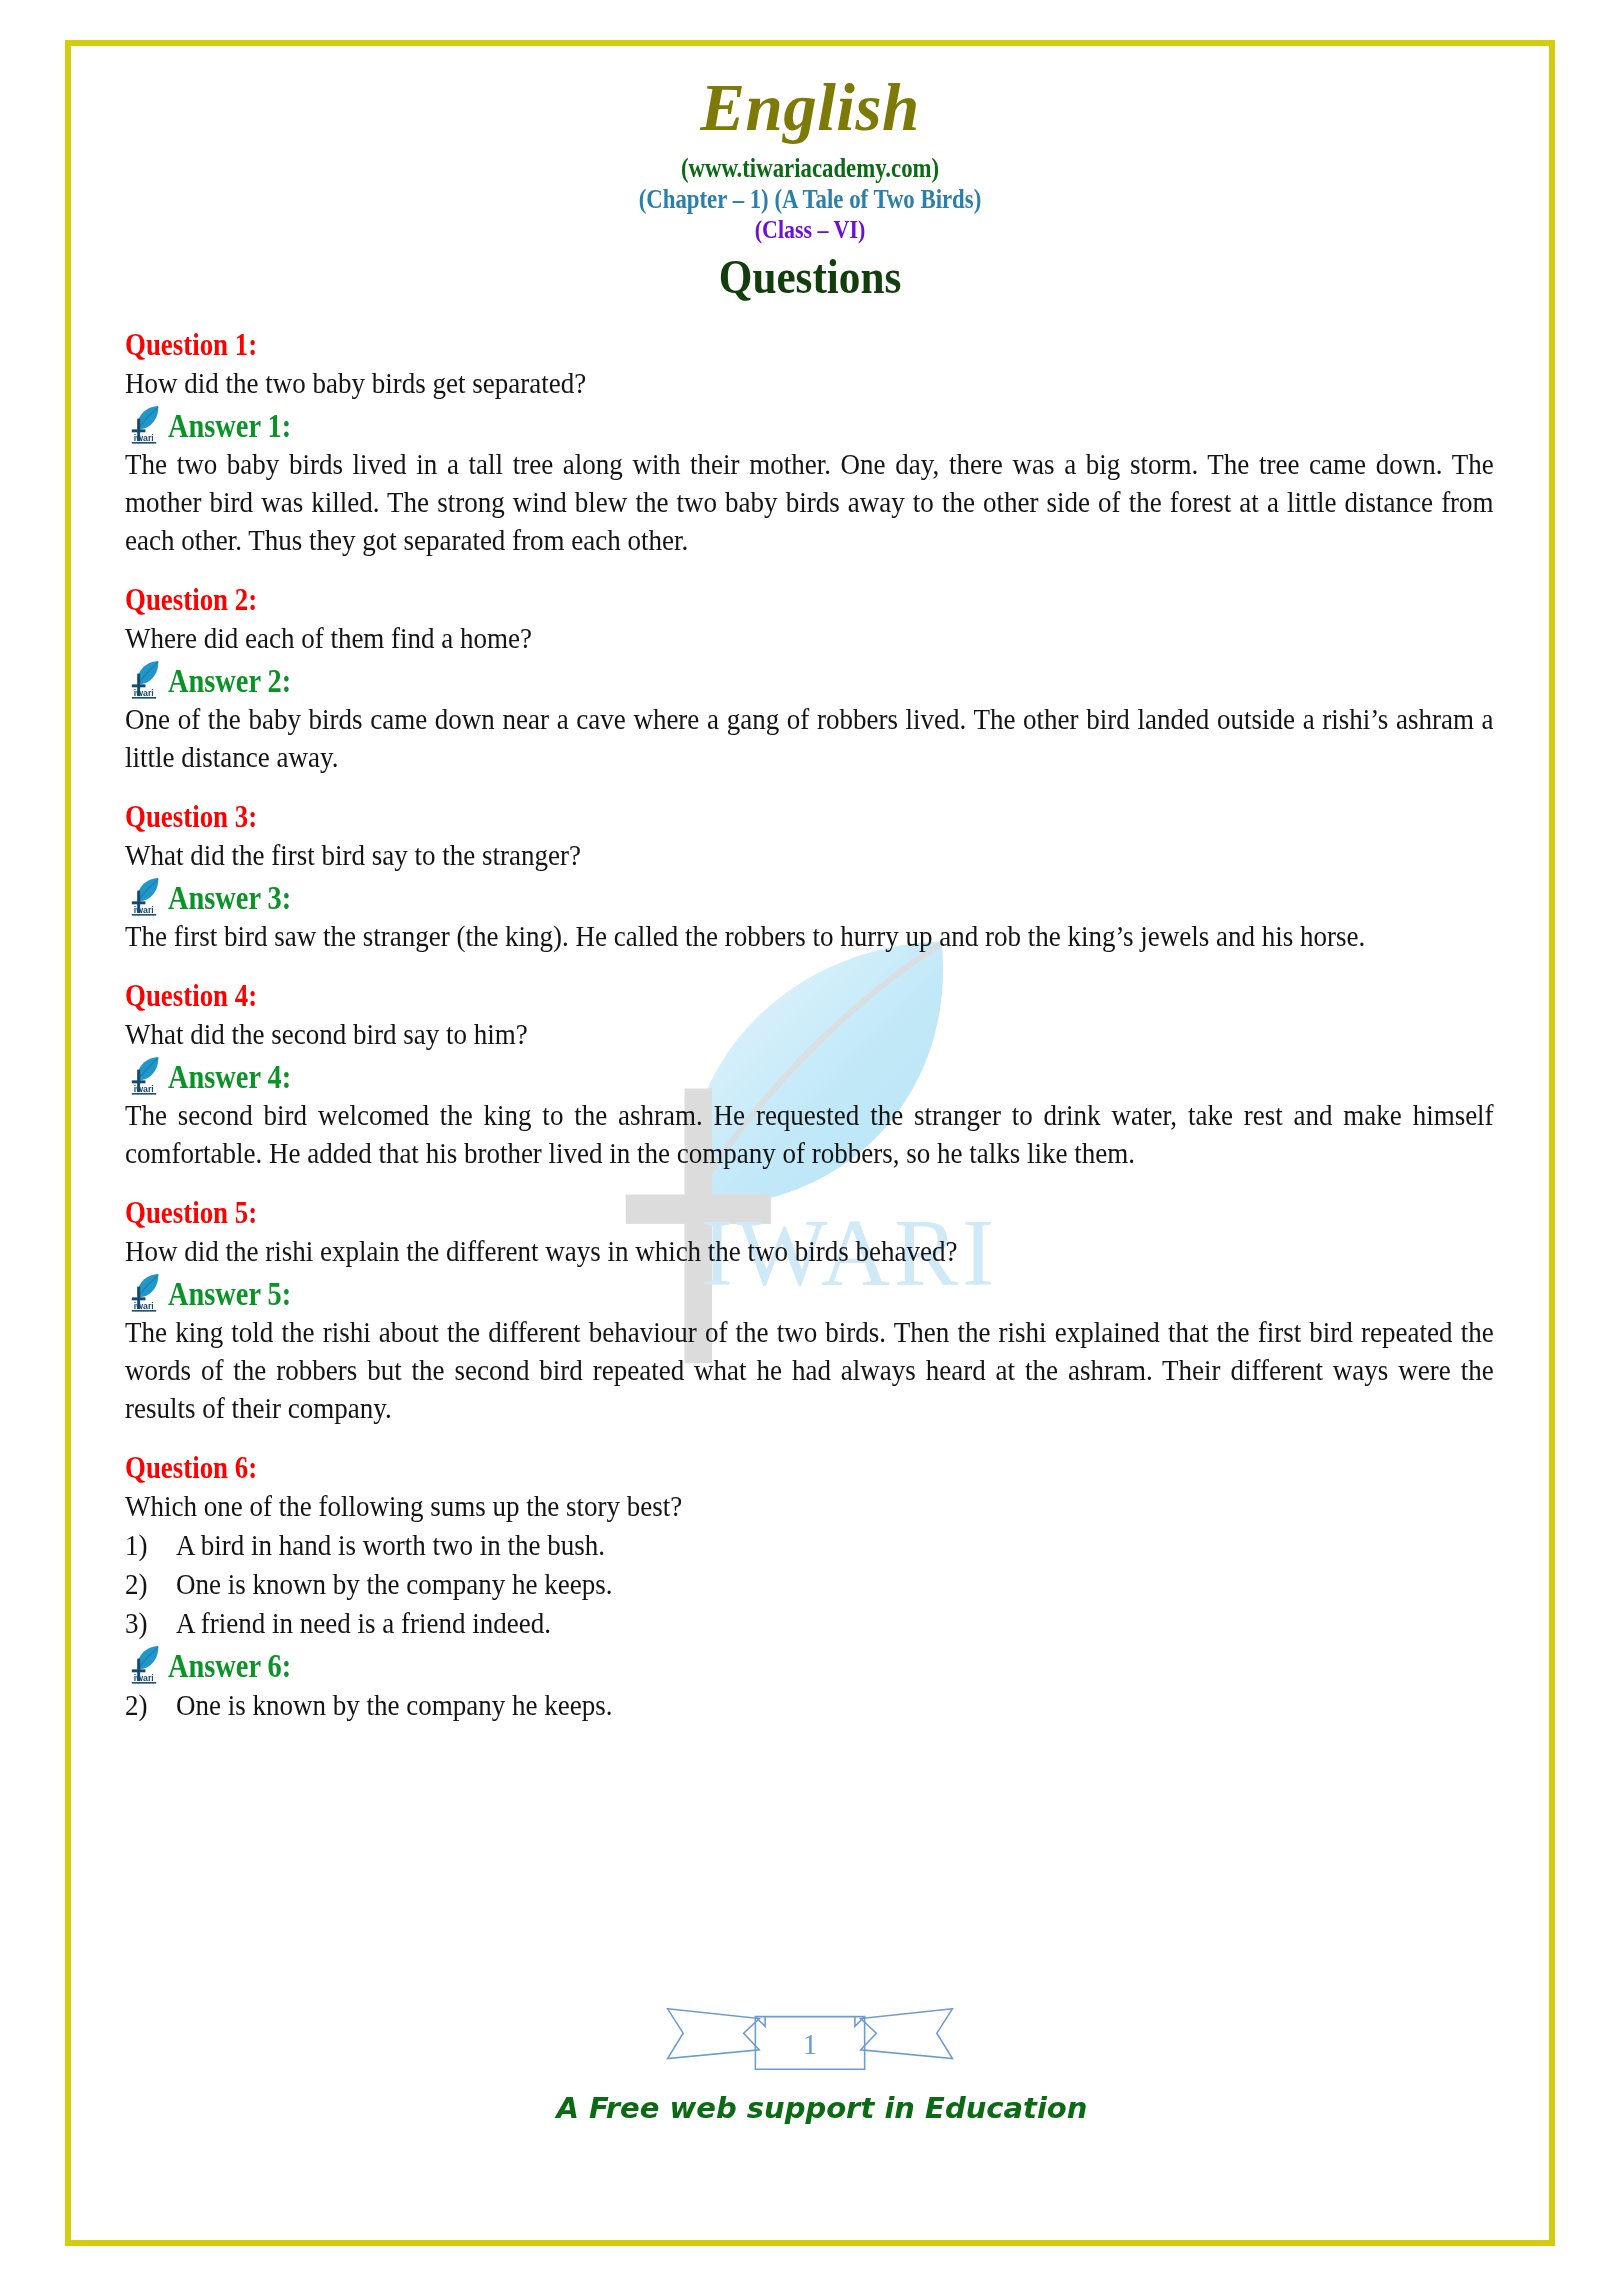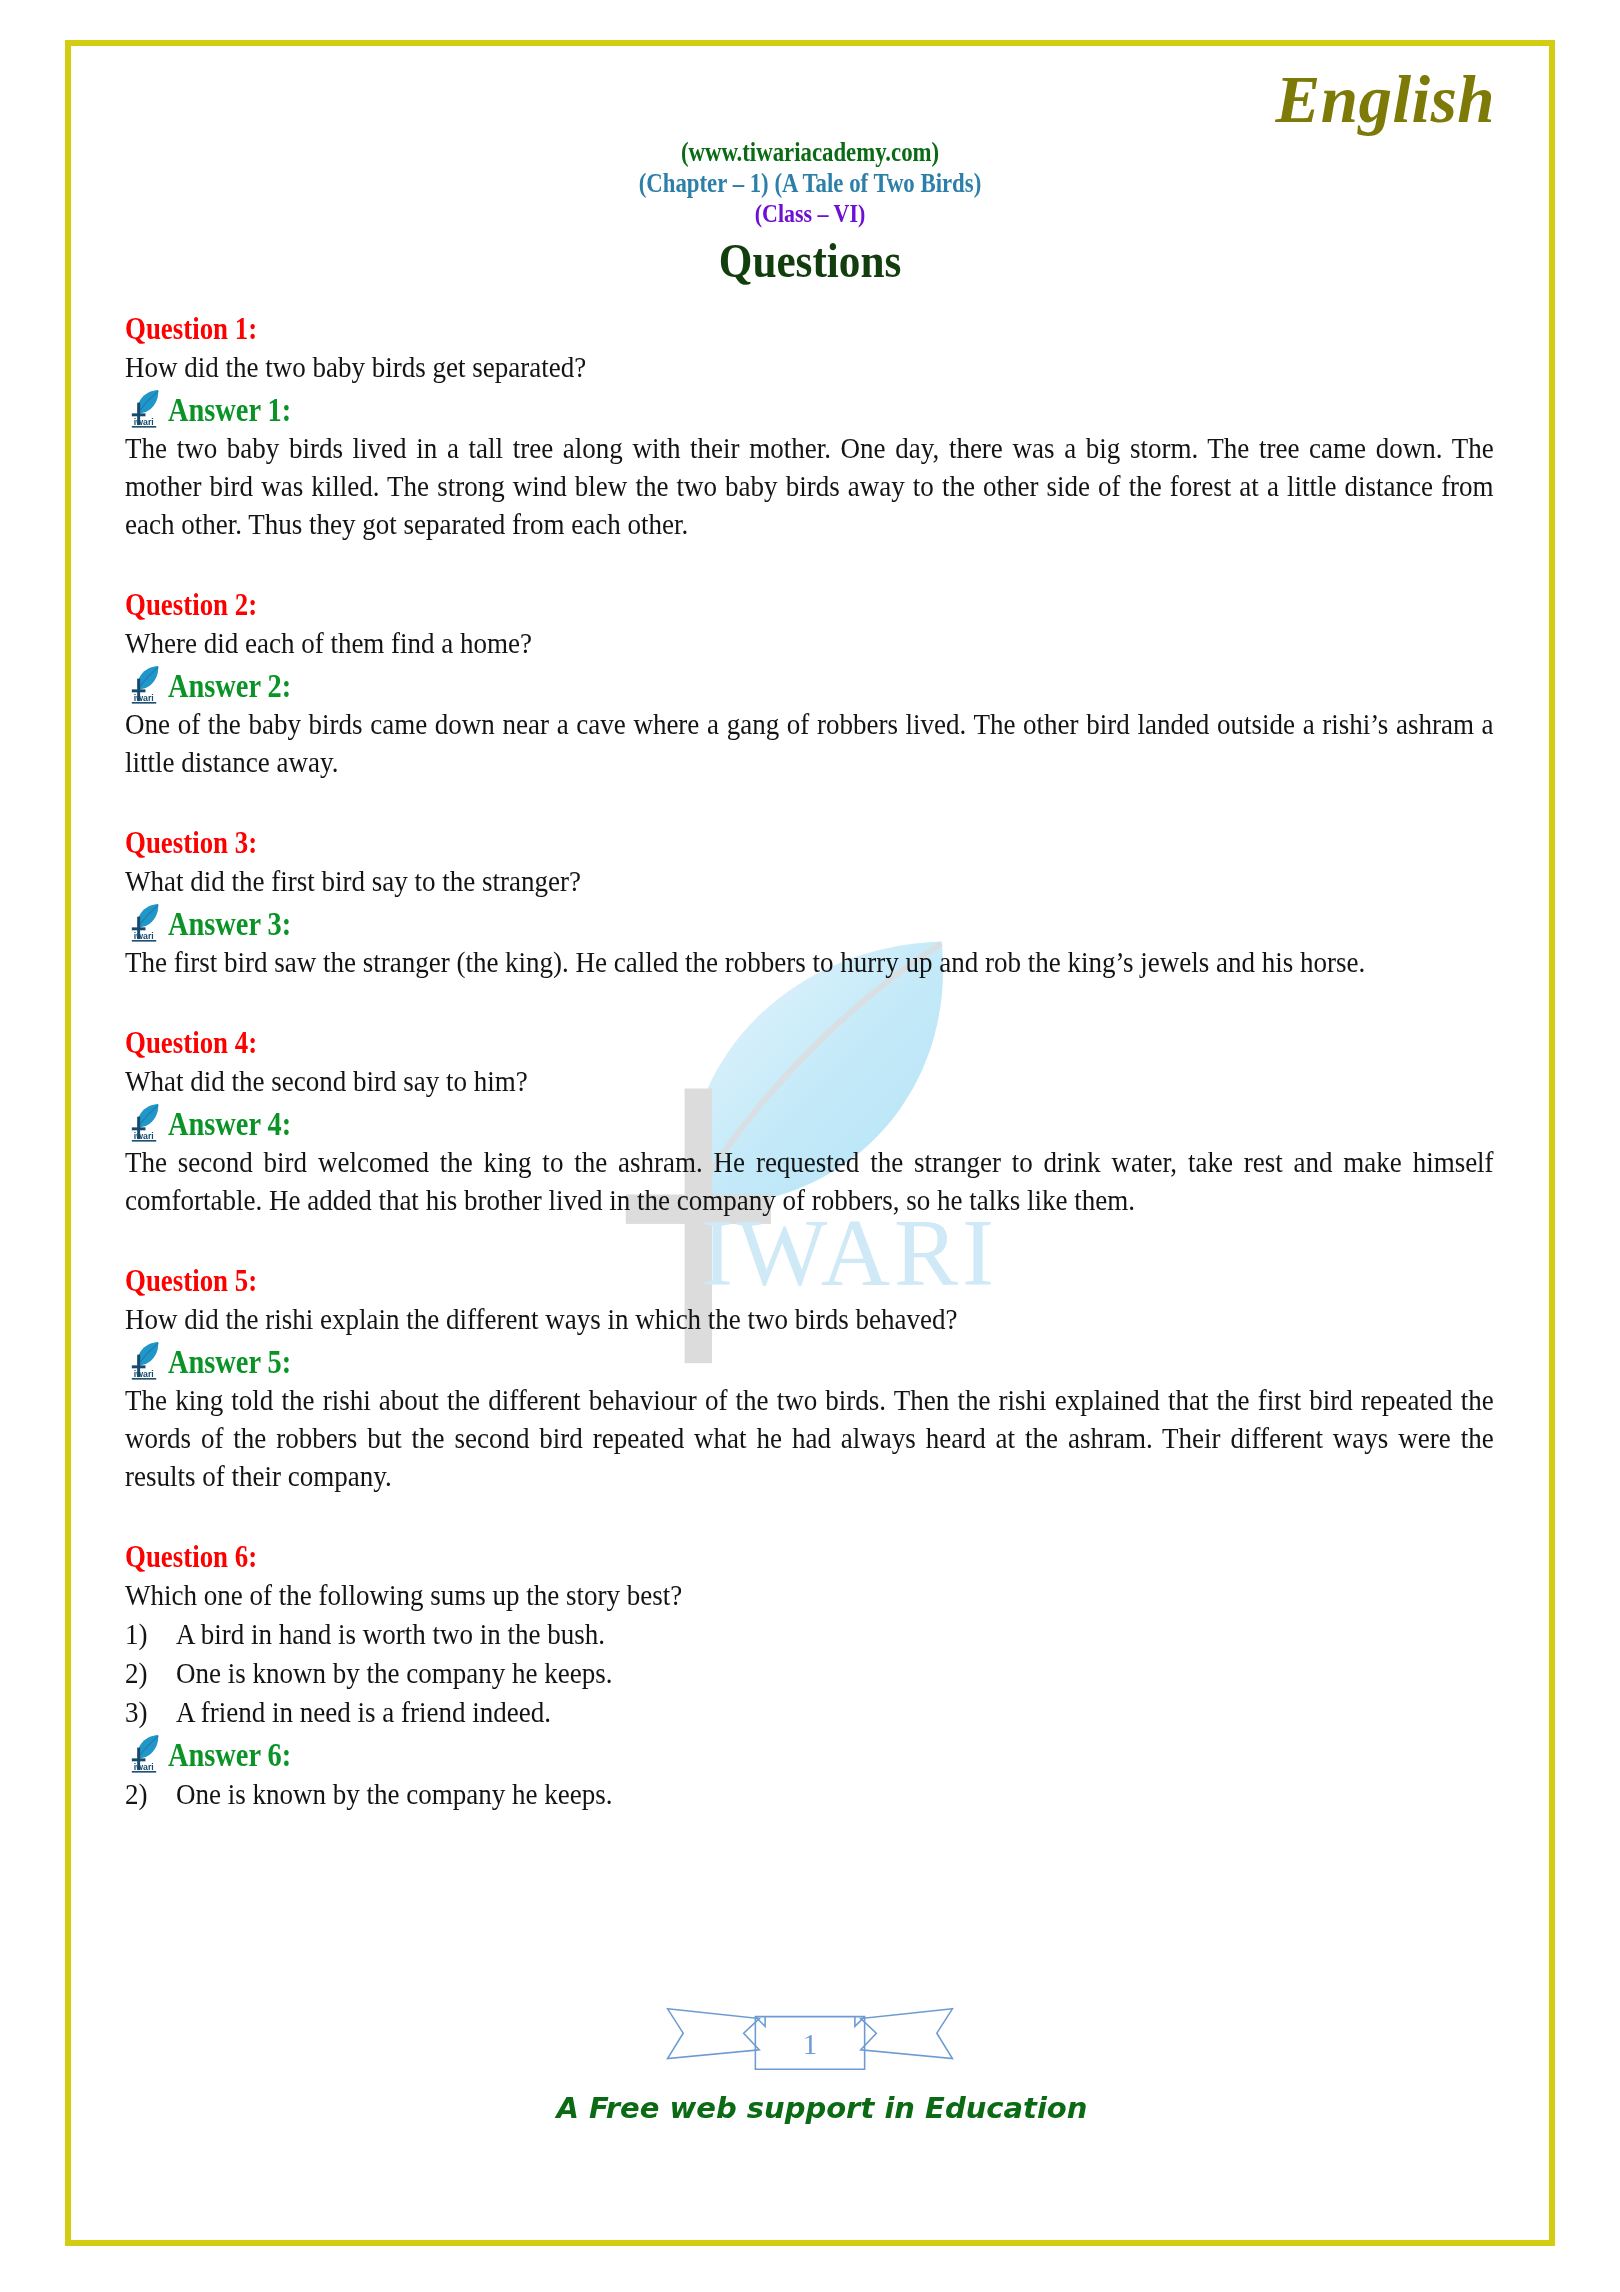--- a/index.html
+++ b/index.html
@@ -39,29 +39,29 @@
   #content {
     position: absolute;
     left: 125px;
     top: 61px;
     width: 1370px;
     box-sizing: border-box;
   }
 
   
   .doc-title {
-    text-align: right;
+    text-align: center;
     font-family: "Liberation Serif", "DejaVu Serif", serif;
     font-style: italic;
     font-weight: bold;
     font-size: 67px;
     line-height: 76px;
     color: #7d7a07;
     letter-spacing: 0.5px;
-    margin: 0;
+    margin: 8px;
   }
   .site-line {
     text-align: center;
     font-family: "Liberation Serif", "DejaVu Serif", serif;
     font-weight: bold;
     font-size: 26.5px;
     line-height: 31px;
     color: #0b6b14;
     transform: scaleX(0.86);
   }
@@ -88,21 +88,21 @@
     font-family: "Liberation Serif", "DejaVu Serif", serif;
     font-weight: bold;
     font-size: 48px;
     line-height: 55px;
     color: #123e0d;
     margin-top: 3.9px;
     transform: scaleX(0.9);
   }
 
   
-  .qa-block { margin-top: 42px; }
+  .qa-block { margin-top: 21px; }
   .qa-block.first { margin-top: 21px; }
 
   .q-head {
     font-family: "Liberation Serif", "DejaVu Serif", serif;
     font-weight: bold;
     font-size: 32px;
     line-height: 39px;
     color: #ff0000;
     transform: scaleX(0.84);
     transform-origin: left center;

